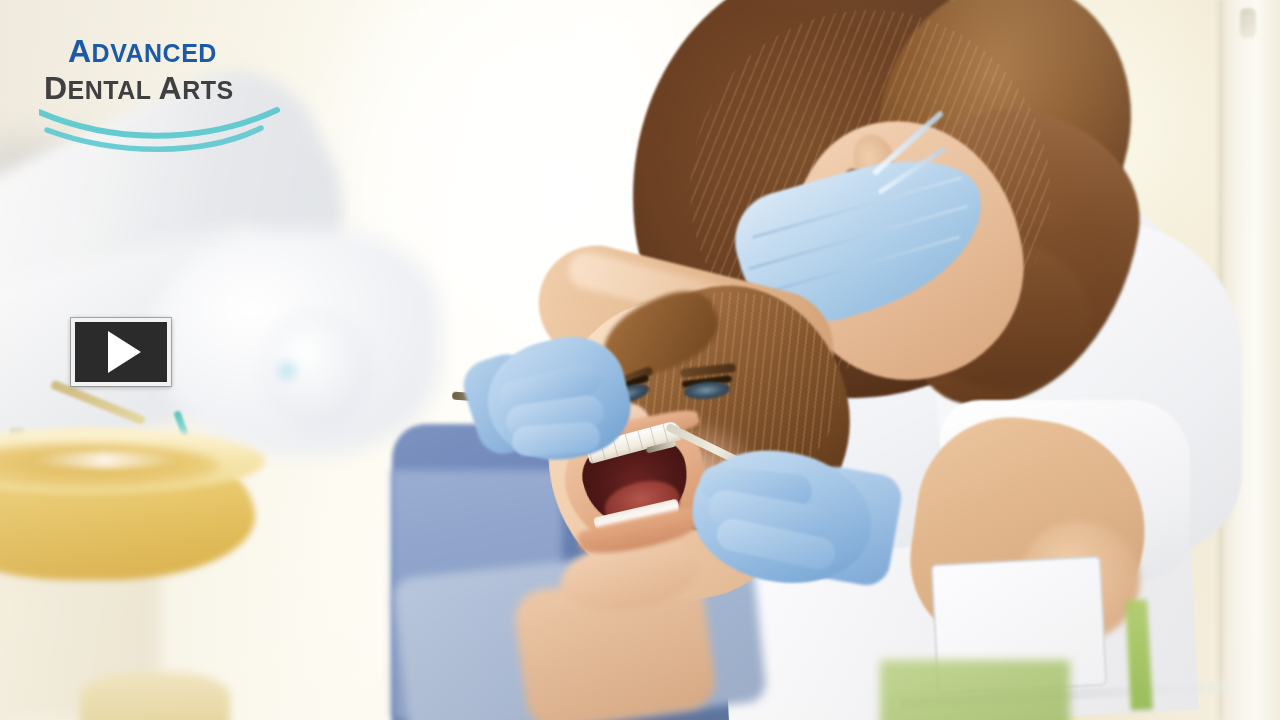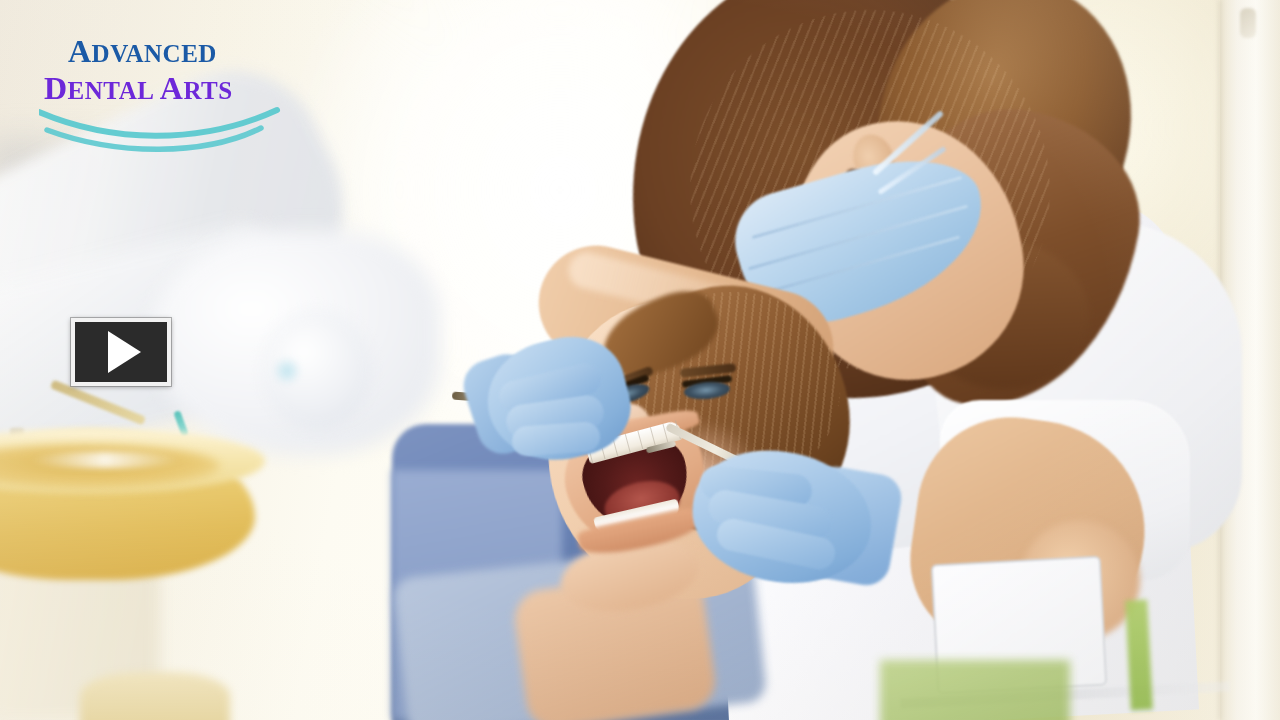--- a/index.html
+++ b/index.html
@@ -611,35 +611,35 @@
   
   .photo-soft {
     position:absolute; inset:0;
     background:radial-gradient(ellipse at 48% 42%, rgba(255,255,255,0) 52%, rgba(245,240,225,.22) 100%);
     pointer-events:none;
   }
 
   
   .logo { position:absolute; left:44px; top:26px; width:250px; height:130px; }
   .logo-line {
-    font-family:Liberation Serif, serif;
+    font-family:Liberation Sans, sans-serif;
     font-weight:bold;
     letter-spacing:.5px;
     white-space:nowrap;
     line-height:1;
   }
   .logo-l1 {
     position:absolute; left:24px; top:9px;
     font-size:25px;
     color:#1b5aa6;
   }
   .logo-l2 {
     position:absolute; left:0px; top:46px;
     font-size:25px;
-    color:#6d28d9;
+    color:#404040;
   }
   
   .logo-line .cap { font-size:32px; }
   .logo-swoosh { position:absolute; left:-5px; top:72px; }
 
   
   .play-btn {
     position:absolute; left:71px; top:318px;
     width:100px; height:68px;
     background:#2b2b2b;

